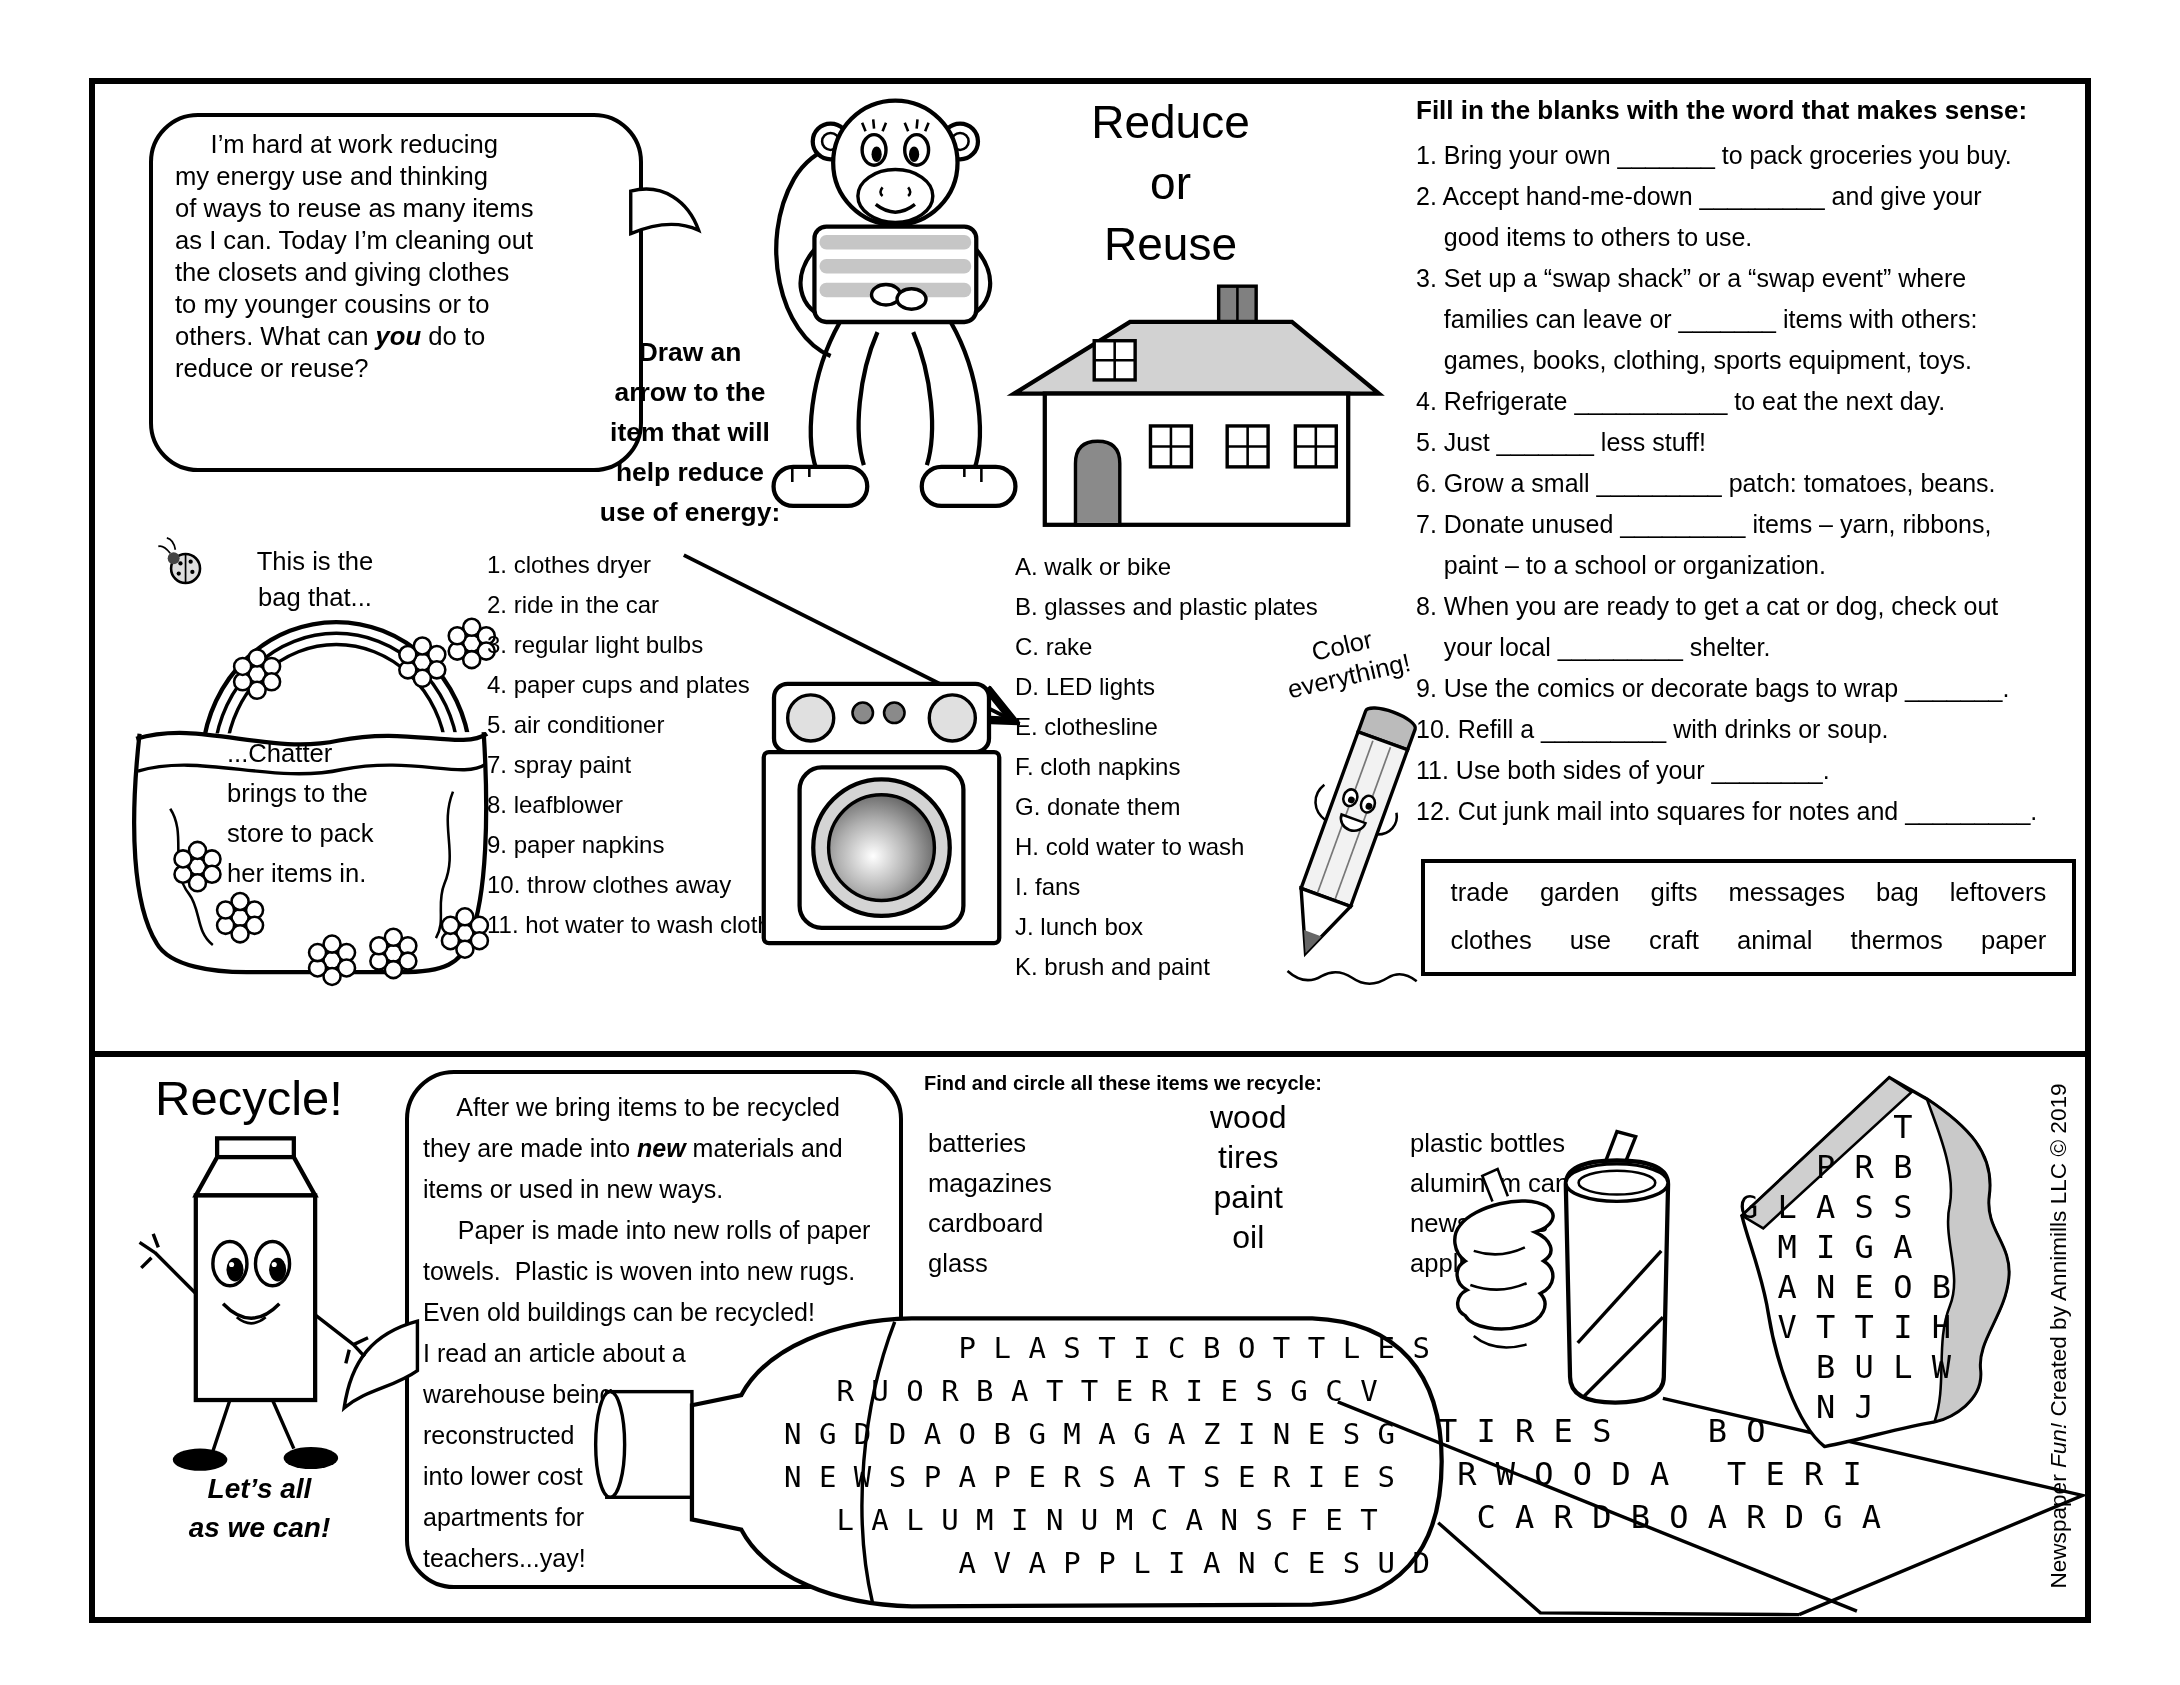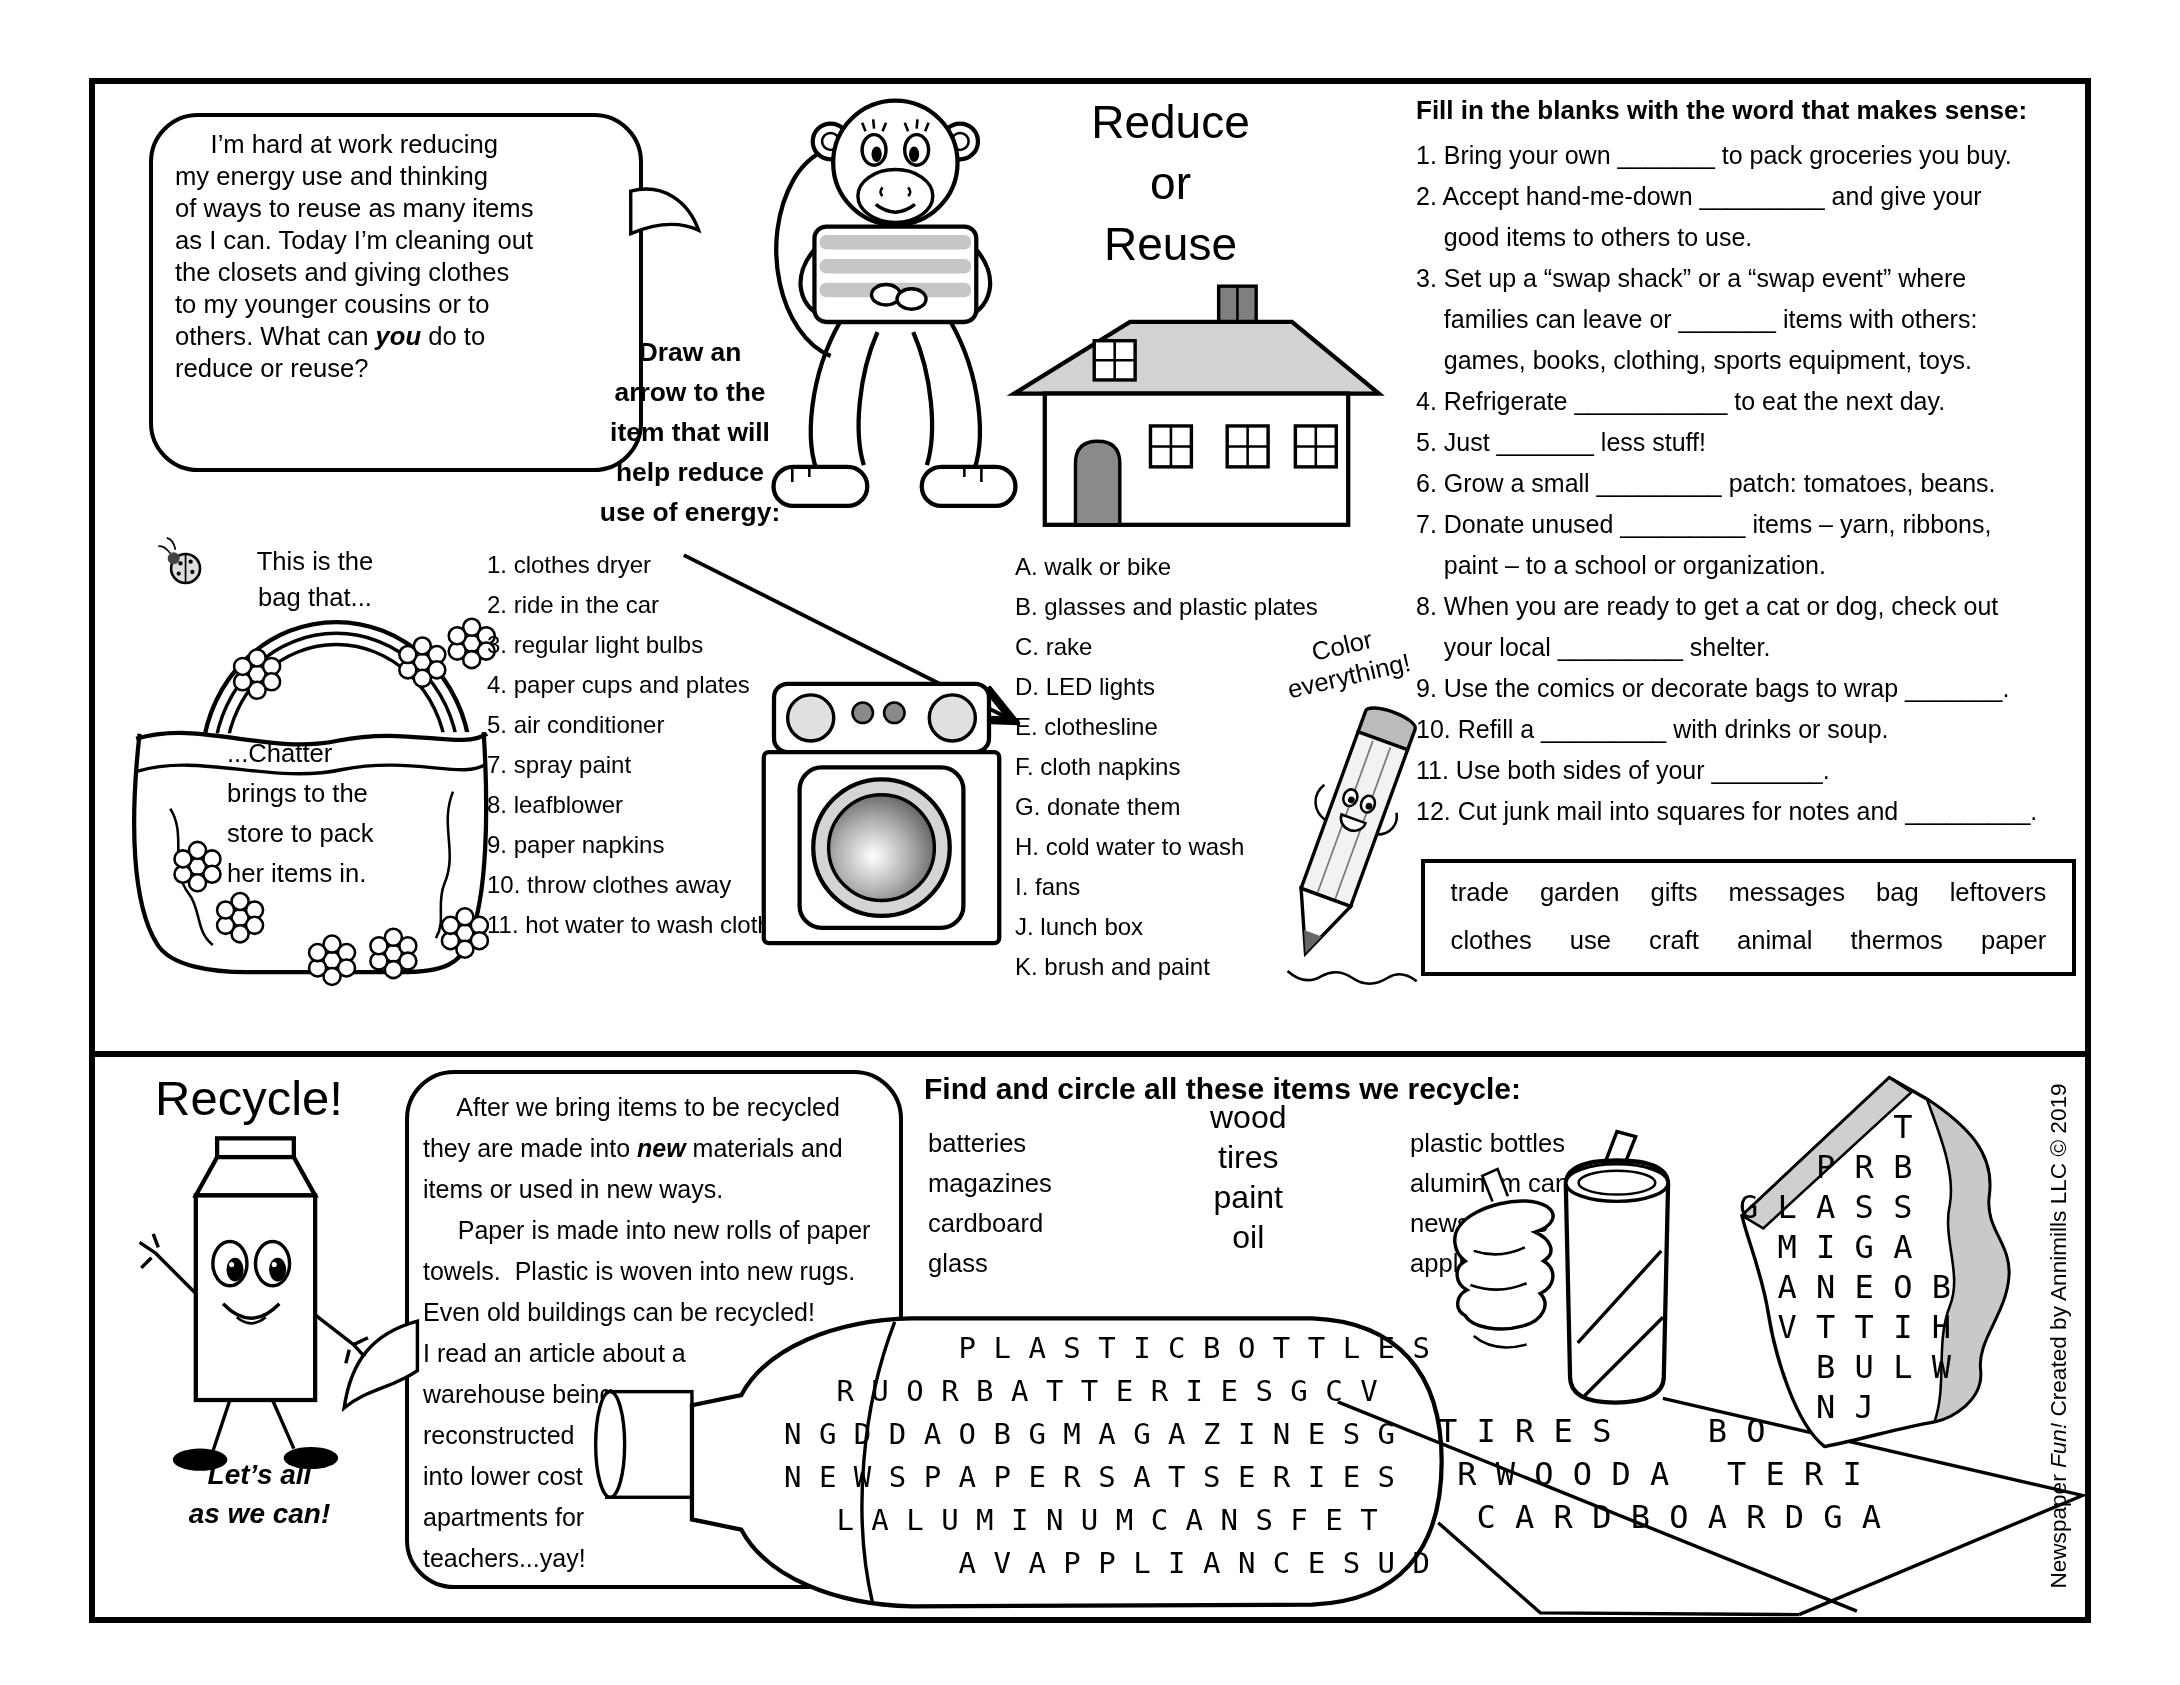--- a/index.html
+++ b/index.html
@@ -2,21 +2,21 @@
 <html style="font-size:13.6px"><head>
 <meta charset="utf-8">
 <style>
   html,body{margin:0;padding:0;background:#fff;}
   body{width:2181px;height:1686px;position:relative;overflow:hidden;
        font-family:"Liberation Sans",sans-serif;color:#000;}
   .abs{position:absolute;}
   .frame{left:89px;top:78px;width:1990px;height:1533px;border:6px solid #000;}
   .divider{left:89px;top:1051px;width:2002px;height:6px;background:#000;}
   .pre{white-space:pre;}
-  .bi{font-weight:bold;font-style:italic;}
+  .bi{font-weight:bold;font-style:italic;margin-top:14px;}
   .t30{font-size:25.6px;line-height:32px;}
   .list{font-size:24px;line-height:40px;}
   .bold{font-weight:bold;}
   .center{text-align:center;}
   .mono{font-family:"DejaVu Sans Mono",monospace;white-space:pre;}
   .fillin{font-size:25px;line-height:41px;white-space:pre;}
   .wb-row{display:flex;justify-content:space-between;padding:0 25.6px;font-size:25.6px;line-height:48px;}
   svg{display:block;overflow:visible;}
 </style>
 </head>
@@ -273,21 +273,21 @@
   <path d="M110,325 L90,385 M160,325 L185,382" stroke-width="4"></path>
   <ellipse cx="75" cy="395" rx="32" ry="13" fill="#000" stroke="none"></ellipse>
   <ellipse cx="205" cy="393" rx="32" ry="13" fill="#000" stroke="none"></ellipse>
 </svg>
 </div>
 <div class="abs center bi" style="left:153px;top:1455px;width:213px;font-size:28px;line-height:39px;">
     <div>Let’s all</div>
     <div>as we can!</div>
   </div>
 
-<div class="abs bold" style="left:924px;top:1072px;font-size:30px;">Find and circle all these items we recycle:</div>
+<div class="abs bold" style="left:924px;top:1072px;font-size:20px;">Find and circle all these items we recycle:</div>
 <div class="abs" style="left:928px;top:1123px;font-size:25.6px;line-height:40px;">
     <div>batteries</div>
     <div>magazines</div>
     <div>cardboard</div>
     <div>glass</div>
   </div>
 <div class="abs" style="left:1210px;top:1097px;font-size:32px;line-height:40px;text-align:center;">
     <div>wood</div>
     <div>tires</div>
     <div>paint</div>

